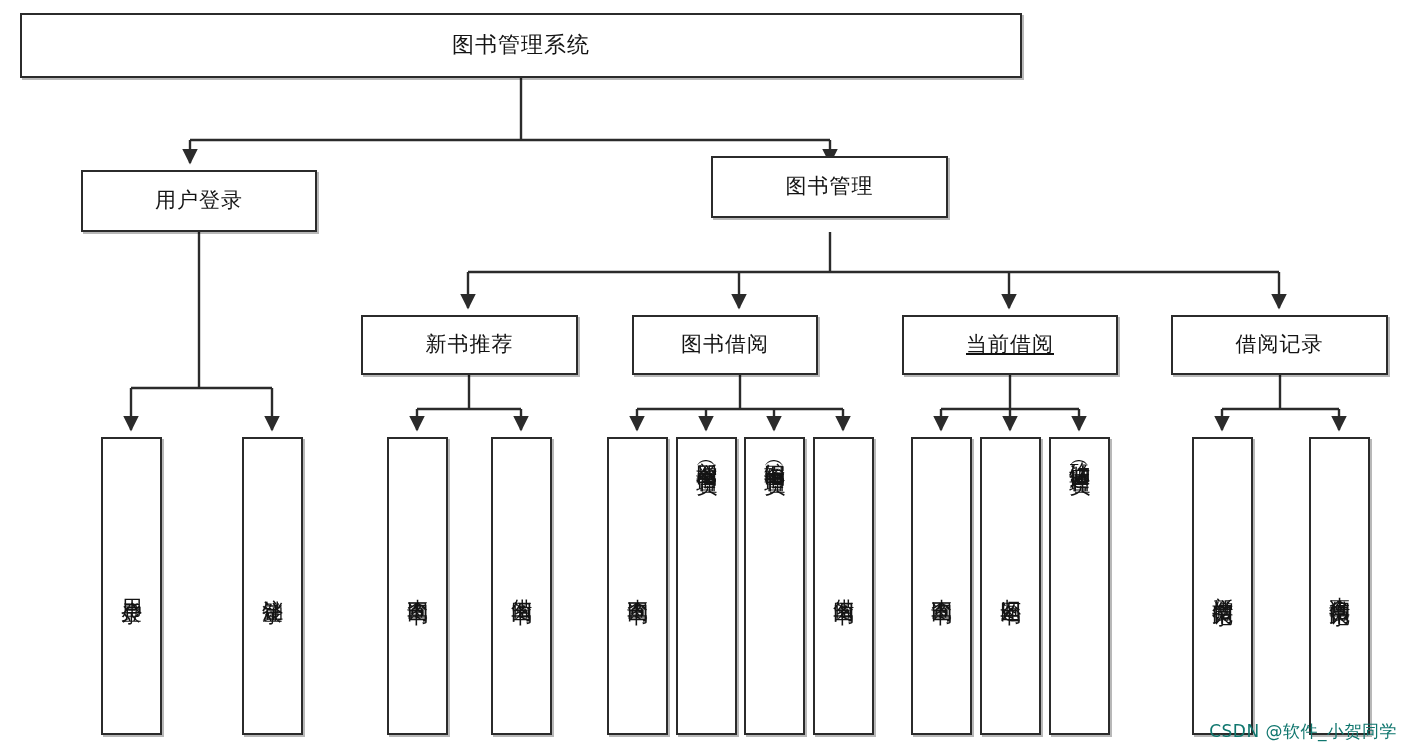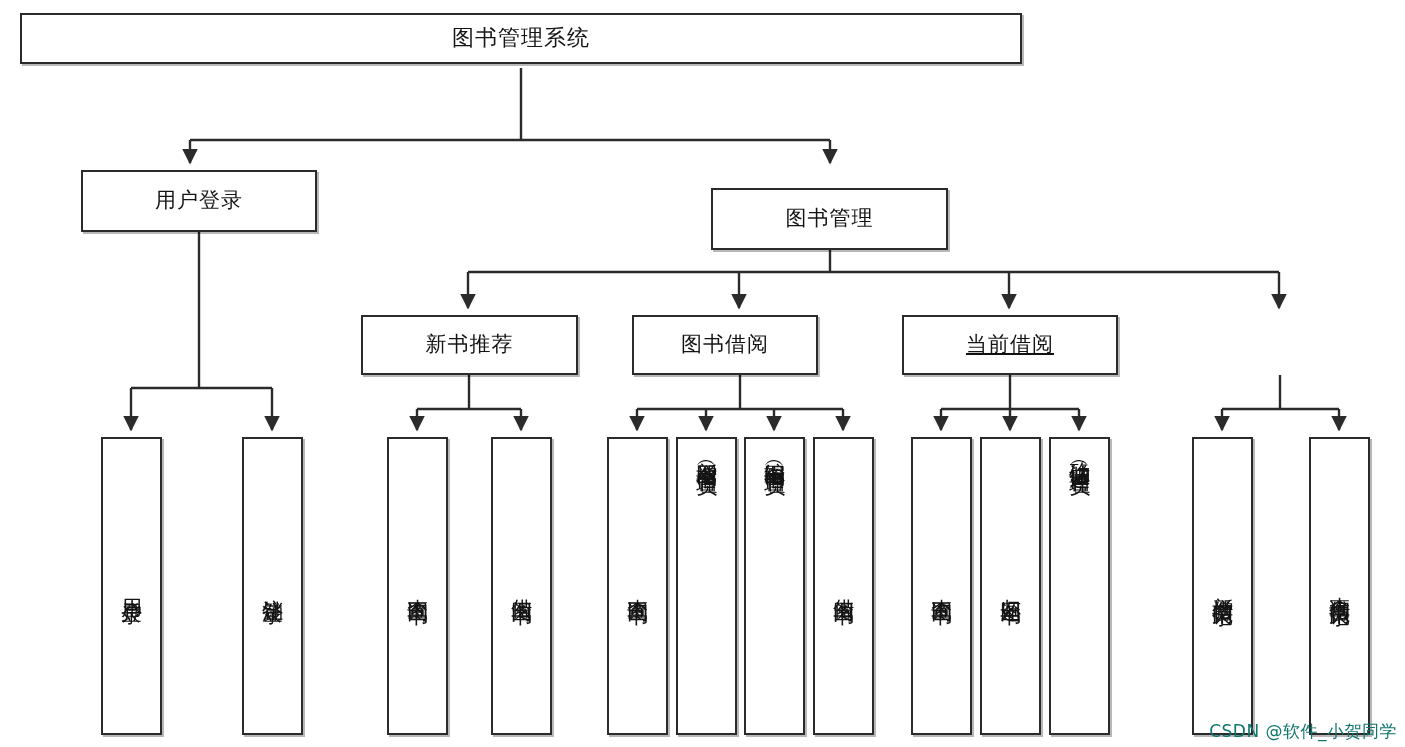--- a/index.html
+++ b/index.html
@@ -132,44 +132,47 @@
       <path d="M 1010 409 L 1010 430" marker-end="url(#arrow)"></path>
       <path d="M 1079 409 L 1079 430" marker-end="url(#arrow)"></path>
 
       <path d="M 1280 375 L 1280 409"></path>
       <path d="M 1222 409 L 1339 409"></path>
       <path d="M 1222 409 L 1222 430" marker-end="url(#arrow)"></path>
       <path d="M 1339 409 L 1339 430" marker-end="url(#arrow)"></path>
     </g>
   </svg>
 
-  <div class="node root shadowed" style="left:20px; top:13px; width:1002px; height:51px;">
+  <div class="node root shadowed" style="left:20px; top:13px; width:1002px; height:65px;">
     <span class="node-label">图书管理系统</span>
   </div>
 
   <div class="node shadowed" style="left:81px; top:170px; width:236px; height:62px;">
     <span class="node-label">用户登录</span>
   </div>
 
-  <div class="node shadowed" style="left:711px; top:188px; width:237px; height:62px;">
+  <div class="node shadowed" style="left:711px; top:156px; width:237px; height:62px;">
     <span class="node-label">图书管理</span>
   </div>
 
   <div class="node shadowed" style="left:361px; top:315px; width:217px; height:60px;">
     <span class="node-label">新书推荐</span>
   </div>
 
   <div class="node shadowed" style="left:632px; top:315px; width:186px; height:60px;">
     <span class="node-label">图书借阅</span>
   </div>
 
   <div class="node shadowed" style="left:902px; top:315px; width:216px; height:60px;text-decoration:underline;">
     <span class="node-label">当前借阅</span>
   </div>
 
+  <div class="node shadowed" style="left:1171px; top:315px; width:217px; height:60px;">
+    <span class="node-label">借阅记录</span>
+  </div>
 
   <div class="node leaf shadowed center" style="left:101px; top:437px; width:61px; height:298px;">
     <div class="leaf-inner">
       <span class="node-label">用户登录</span>
     </div>
   </div>
 
   <div class="node leaf shadowed center" style="left:242px; top:437px; width:61px; height:298px;">
     <div class="leaf-inner">
       <span class="node-label">注销登录</span>

